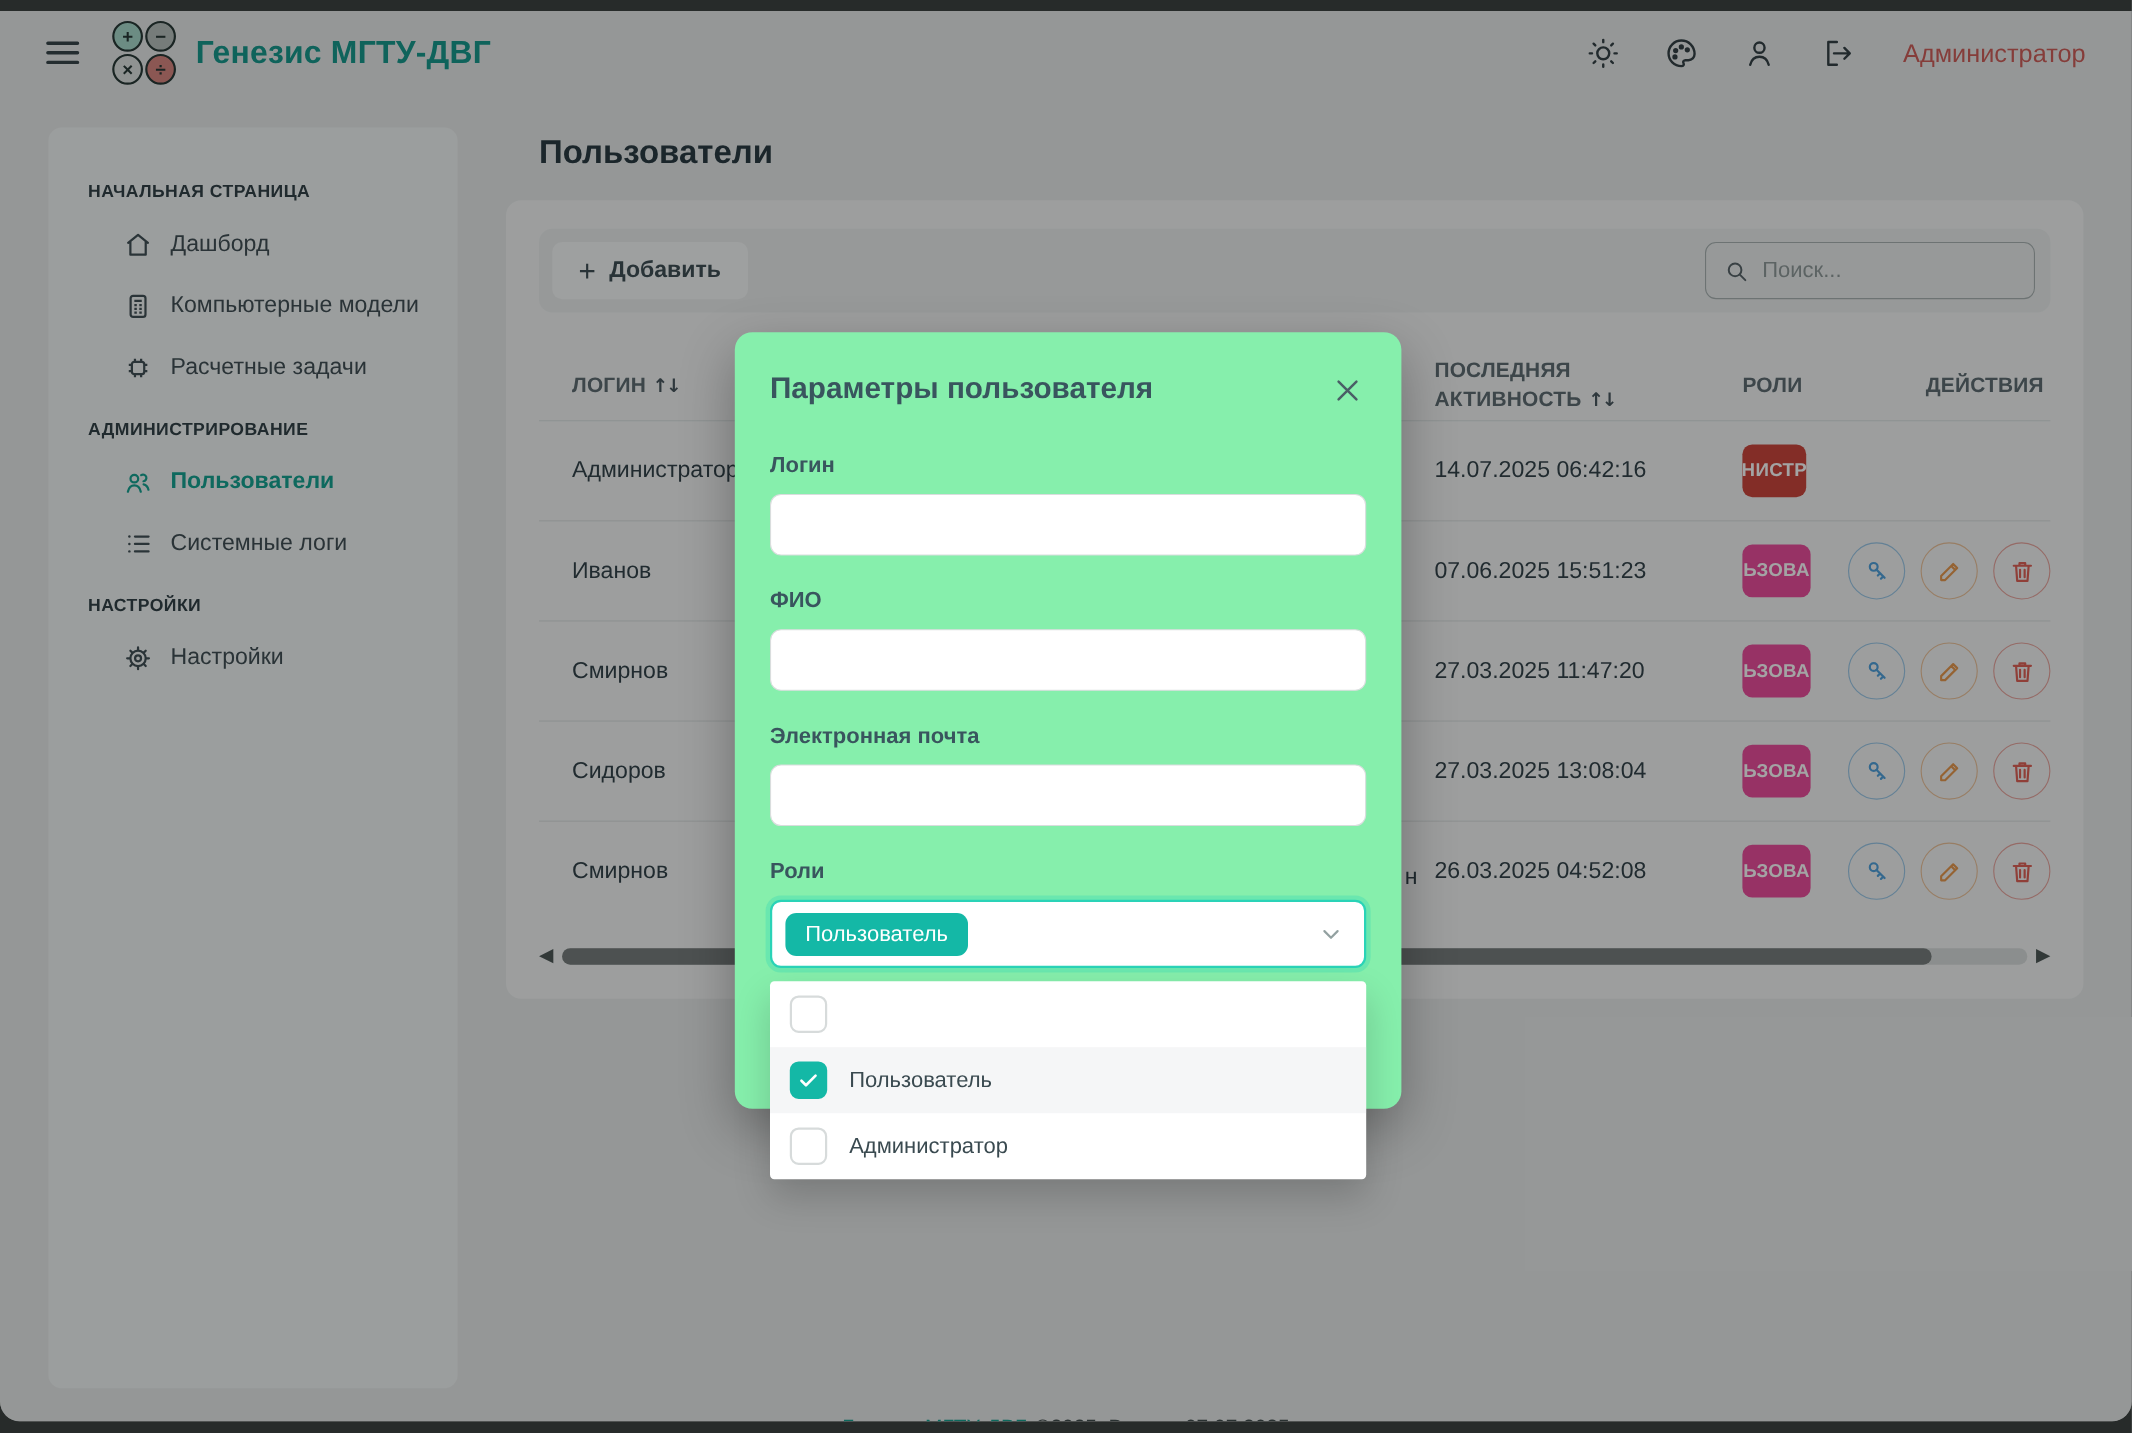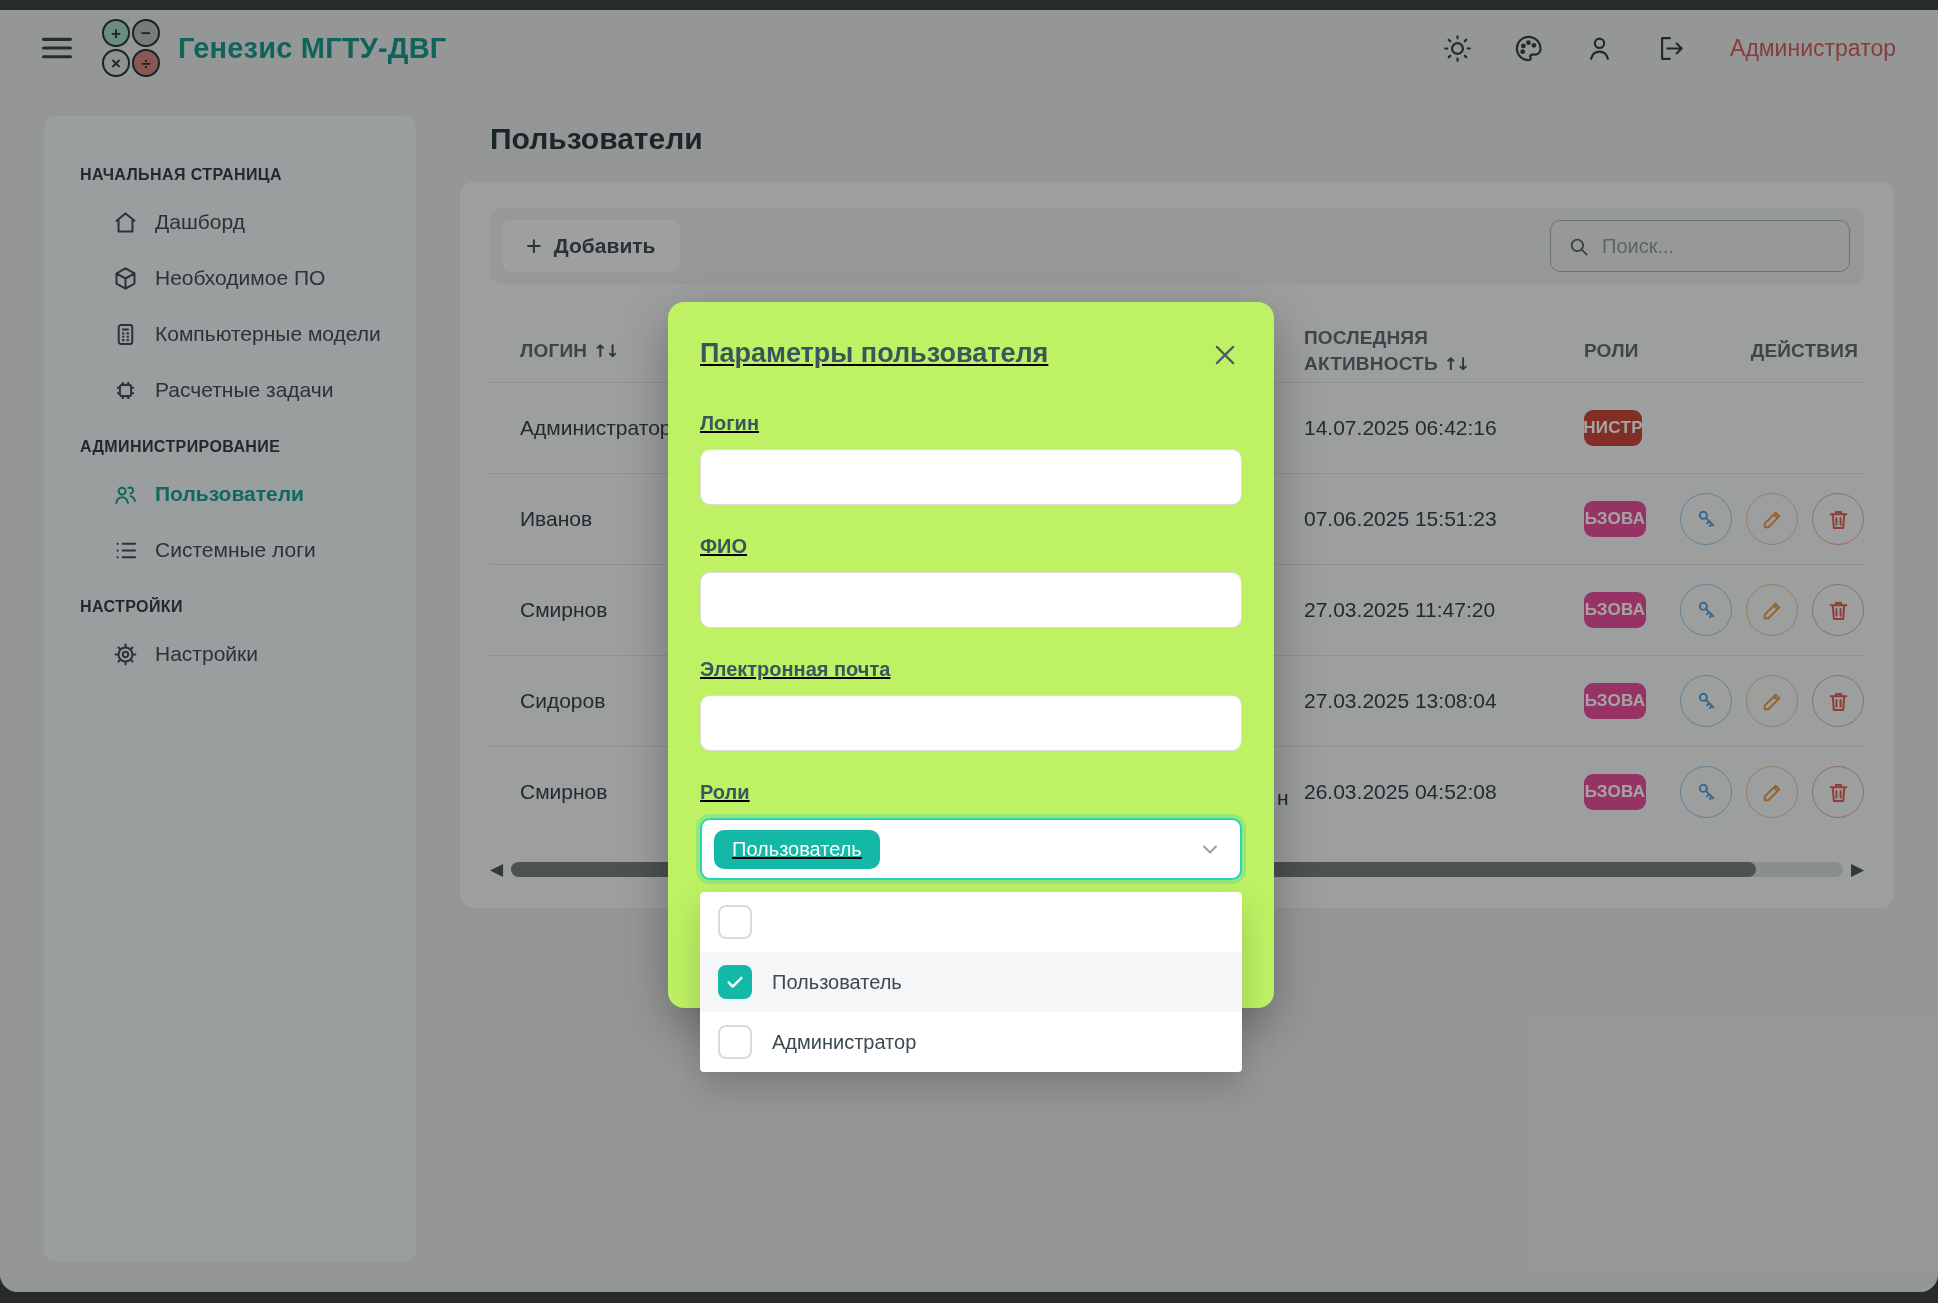--- a/index.html
+++ b/index.html
@@ -67,21 +67,21 @@
   .trow { display:grid; grid-template-columns:240px 1fr 210px 120px 190px; column-gap:20px;
           align-items:center; padding:0 0 0 30px; }
   .thead { min-height:72px; padding-top:10px; }
   .th { font-size:19px; font-weight:600; color:#5b686e; letter-spacing:.2px; line-height:1.35; }
   .th .sort { font-family:"DejaVu Sans", sans-serif; font-size:17px; letter-spacing:-2px; margin-left:6px; color:#45525a; cursor:pointer; }
   .th-roles { padding-left:50px; }
   .th-actions { text-align:right; padding-right:6px; }
   .tr { height:91px; border-top:1px solid #dde0e0; }
   .td-login, .td-date { font-size:21px; color:#2e3d44; }
   .td-roles { padding-left:50px; }
-  .badge { height:36px; border-radius:9px; display:inline-flex; align-items:center; justify-content:center;
+  .badge { height:48px; border-radius:9px; display:inline-flex; align-items:center; justify-content:center;
            overflow:hidden; color:#fff; font-size:17px; font-weight:700; letter-spacing:.3px; padding:0 1px; }
   .badge-red { background:#cb4036; width:58px; }
   .badge-green { background:#ec4899; width:62px; }
   .td-actions { display:flex; justify-content:flex-end; gap:14px; }
   .abtn { width:52px; height:52px; border-radius:50%; background:transparent; display:flex; align-items:center;
           justify-content:center; cursor:pointer; }
   .abtn .ic { width:25px; height:25px; }
   .abtn-key { border:1.5px solid rgba(77,159,219,.55); color:#4d9fdb; }
   .abtn-edit { border:1.5px solid rgba(232,150,74,.55); color:#e8964a; }
   .abtn-del { border:1.5px solid rgba(224,92,81,.55); color:#e05c51; }
@@ -98,22 +98,22 @@
   .footer .ftext { color:#3d4747; }
 
   
   .frag { position:absolute; left:1277px; top:786px; font-size:21px; color:#2e3d44; z-index:30; }
 
   
   .overlay { position:absolute; left:0; right:0; top:10px; height:1282px; background:rgba(14,17,17,.38);
              z-index:40; border-radius:0 0 18px 18px; }
 
   
-  .modal { position:absolute; left:668px; top:302px; width:606px; height:706px; background:#bef264;
-           border-radius:16px; box-shadow:0 18px 48px rgba(0,0,0,.30); z-index:50; padding:36px 28px;text-decoration:underline; }
+  .modal { position:absolute; left:668px; top:302px; width:606px; height:706px; background:#86efac;
+           border-radius:16px; box-shadow:0 18px 48px rgba(0,0,0,.30); z-index:50; padding:36px 28px; }
   .m-head { display:flex; align-items:flex-start; justify-content:space-between; margin-bottom:42px; padding:0 6px 0 4px; }
   .m-title { font-size:27px; font-weight:700; color:#39555e; }
   .m-close { width:30px; height:30px; color:#4a5e66; cursor:pointer; background:none; border:none; padding:0; margin-top:2px; }
   .m-close .ic { width:28px; height:28px; }
   .fgroup { margin-bottom:30px; padding:0 4px; }
   .flabel { font-size:20px; font-weight:700; color:#39555e; margin-bottom:14px; }
   .finput { width:100%; height:56px; border:1px solid #d9dddd; border-radius:10px; background:#fff;
             font-size:20px; color:#2e3d44; padding:0 16px; font-family:inherit; outline:none; }
   .roles-wrap { position:relative; }
   .mselect { width:100%; height:62px; border:2px solid #2ad3b7; border-radius:10px;
@@ -191,28 +191,20 @@
             <svg viewBox="0 0 24 24" fill="none" stroke="currentColor" stroke-width="1.8" stroke-linecap="round" stroke-linejoin="round">
                 <path d="M4 10.5L12 4l8 6.5M5.8 9.2V20h12.4V9.2"></path>
               </svg>
           </span>
           <span>Дашборд</span>
         </div>
 
         <div class="sb-item">
           <span class="ic">
             <svg viewBox="0 0 24 24" fill="none" stroke="currentColor" stroke-width="1.8" stroke-linejoin="round">
-                <path d="M12 3l8 4.5v9L12 21l-8-4.5v-9L12 3zM4 7.5l8 4.5 8-4.5M12 12v9"></path>
-              </svg>
-          </span>
-          <span>Необходимое ПО</span>
-        </div>
-        <div class="sb-item">
-          <span class="ic">
-            <svg viewBox="0 0 24 24" fill="none" stroke="currentColor" stroke-width="1.8" stroke-linejoin="round">
               <rect x="6" y="3.5" width="12" height="17" rx="2"></rect>
                 <path d="M9 7.5h6M9 11h2M13 11h2M9 14h2M13 14h2M9 17h2M13 17h2"></path>
             </svg>
           </span>
           <span>Компьютерные модели</span>
         </div>
         <div class="sb-item">
           <span class="ic">
             <svg viewBox="0 0 24 24" fill="none" stroke="currentColor" stroke-width="1.8" stroke-linejoin="round">
               <rect x="7" y="7" width="10" height="10" rx="2"></rect>

